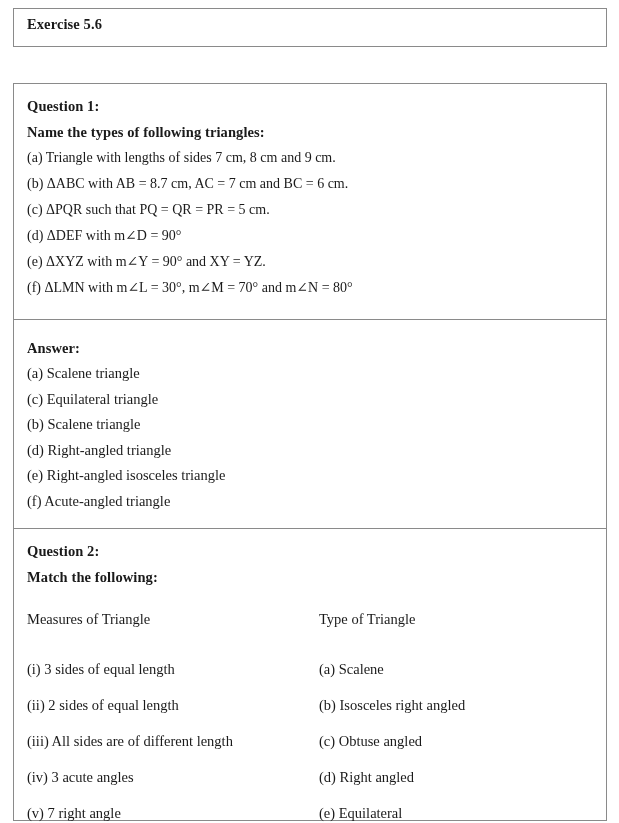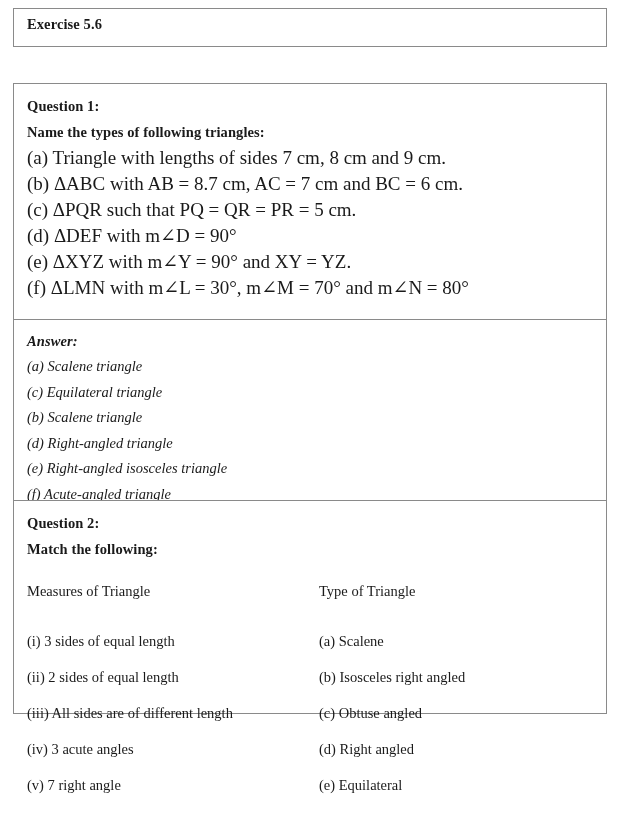--- a/index.html
+++ b/index.html
@@ -47,21 +47,21 @@
     letter-spacing: 0.1px;
   }
   .heading {
     font-weight: bold;
     font-size: 14.5px;
     line-height: 26px;
     letter-spacing: 0.1px;
     white-space: nowrap;
   }
   .line {
-    font-size: 19px;
+    font-size: 14px;
     line-height: 26px;
     white-space: nowrap;
   }
   .line-ans {
     font-size: 14.5px;
     line-height: 25.5px;
     white-space: nowrap;
   }
 
   
@@ -78,28 +78,27 @@
     top: 56px;
     height: 450px;
     margin-top: 27px;
   }
   #q1-cell {
     height: 235px;
     padding-top: 9px;
   }
   #ans-cell {
     height: 166px;
-    padding-top: 8px;
-    font-style: italic;
+    padding-top: 15px;
   }
 
   
   #q2-box {
-    top: 500px;
-    height: 214px;
+    top: 528px;
+    height: 293px;
   }
   #q2-cell {
     padding-top: 9px;
   }
 
   
   .match-head {
     display: flex;
     margin-top: 16px;
   }

